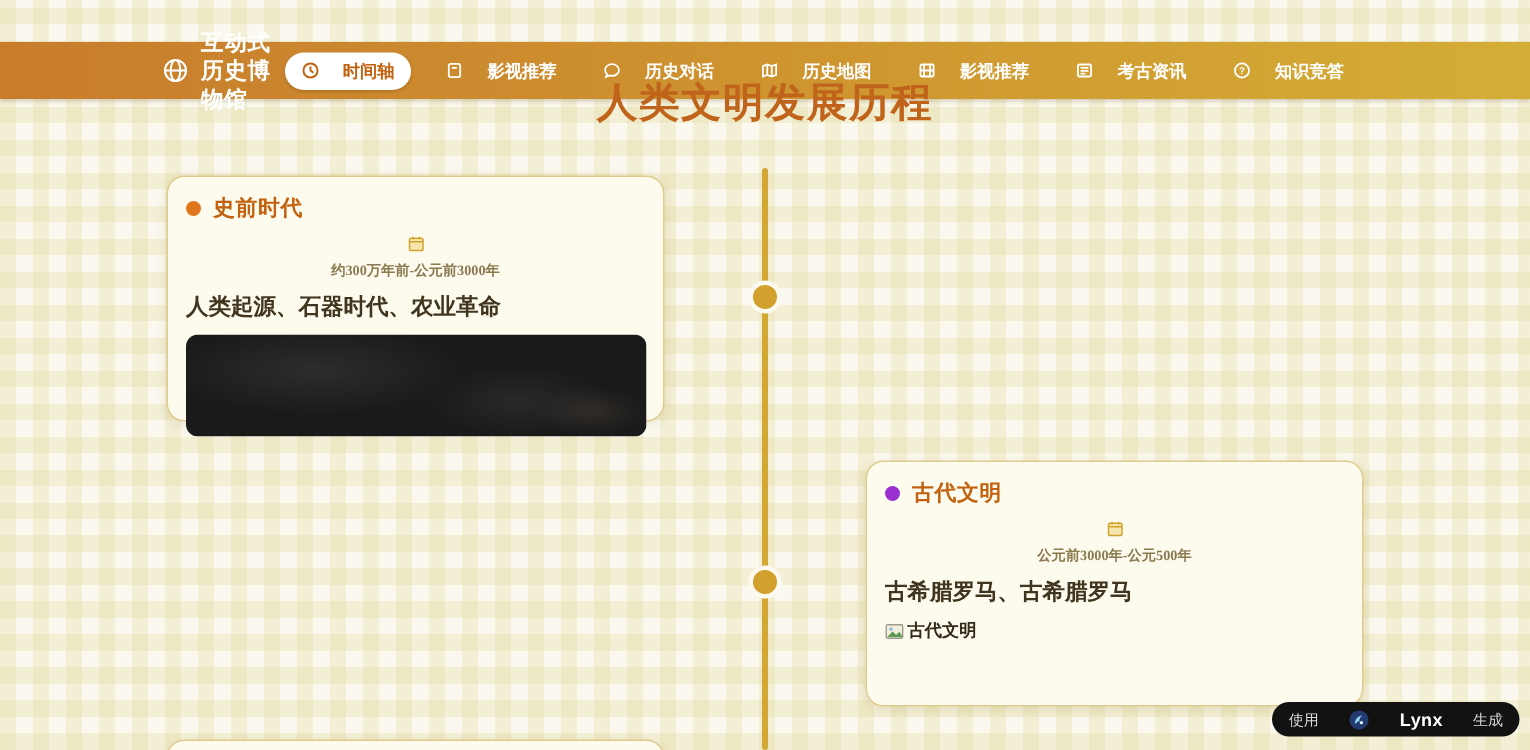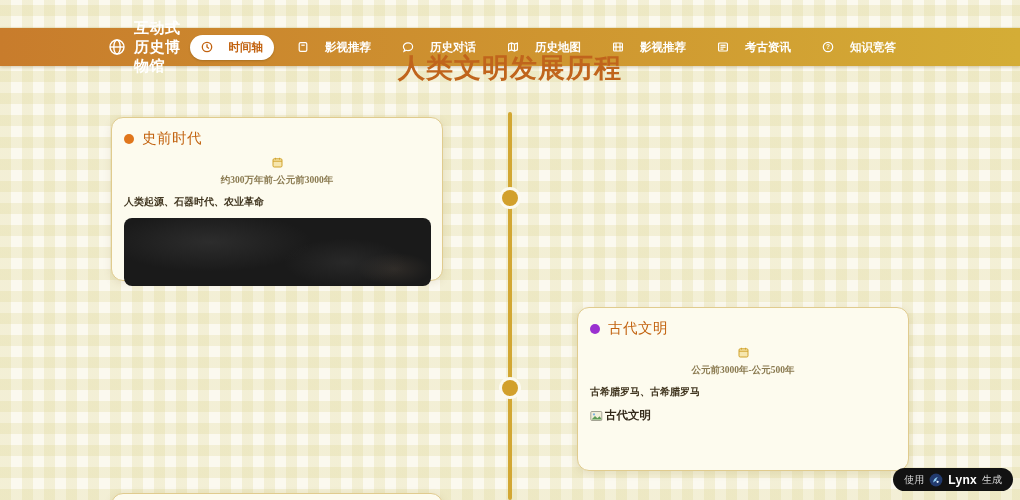--- a/index.html
+++ b/index.html
@@ -44,37 +44,37 @@
   .card { position:absolute; width:332px; background:#fdfbee;
     border:1px solid #e0cb8e; border-radius:12px;
     box-shadow:0 2px 8px rgba(120,90,30,0.12); padding:11px 12px; }
   .card-1 { left:111px; top:117px; height:164px; }
   .card-2 { left:577px; top:307px; height:164px; }
   .card-3 { left:111px; top:493px; height:40px; }
   .card-title-row { display:flex; align-items:center; gap:8px; margin-bottom:9px; }
   .event-dot { width:10px; height:10px; border-radius:50%; flex:0 0 auto; }
   .event-dot.orange { background:#e0761c; }
   .event-dot.purple { background:#9a30d0; }
-  .card-title { font-size:14.5px; font-weight:normal; color:#c2620f; letter-spacing:0.5px; }
+  .card-title { font-size:14.5px; font-weight:bold; color:#c2620f; letter-spacing:0.5px; }
   .card-period-row { display:flex; align-items:center; gap:6px; margin-bottom:8px;flex-direction:column; }
   .card-period { font-size:9.5px; color:#8a7a50; font-weight:bold; }
-  .card-desc { font-size:10px; color:#40351f; font-weight:bold; margin-bottom:9px; }
+  .card-desc { font-size:15px; color:#40351f; font-weight:bold; margin-bottom:9px; }
   .card-image { width:307px; height:68px; border-radius:8px;
     background:
       radial-gradient(ellipse 60% 80% at 28% 35%, rgba(60,60,60,0.55) 0%, rgba(0,0,0,0) 55%),
       radial-gradient(ellipse 40% 70% at 72% 65%, rgba(55,55,55,0.5) 0%, rgba(0,0,0,0) 50%),
       radial-gradient(ellipse 20% 40% at 88% 75%, rgba(80,70,60,0.4) 0%, rgba(0,0,0,0) 60%),
       #1a1a1a; }
   .broken-img { display:flex; align-items:center; gap:2px; }
   .broken-img-alt { font-size:11.5px; color:#33291a; font-weight:bold; }
 
   
   .lynx-badge { position:absolute; right:7px; bottom:9px; height:23px;
     background:#121212; border-radius:12px; display:flex; align-items:center;
-    gap:5px; padding:0 11px; cursor:pointer;
+    gap:20px; padding:0 11px; cursor:pointer;
     font-family:"Liberation Sans","DejaVu Sans",sans-serif; }
   .lynx-prefix,.lynx-suffix { color:#d8d8d8; font-size:10px; }
   .lynx-brand { color:#ffffff; font-size:12px; font-weight:bold; letter-spacing:0.3px; }
 </style>
 </head>
 <body>
 
 <div class="page">
 
   <div class="header">

